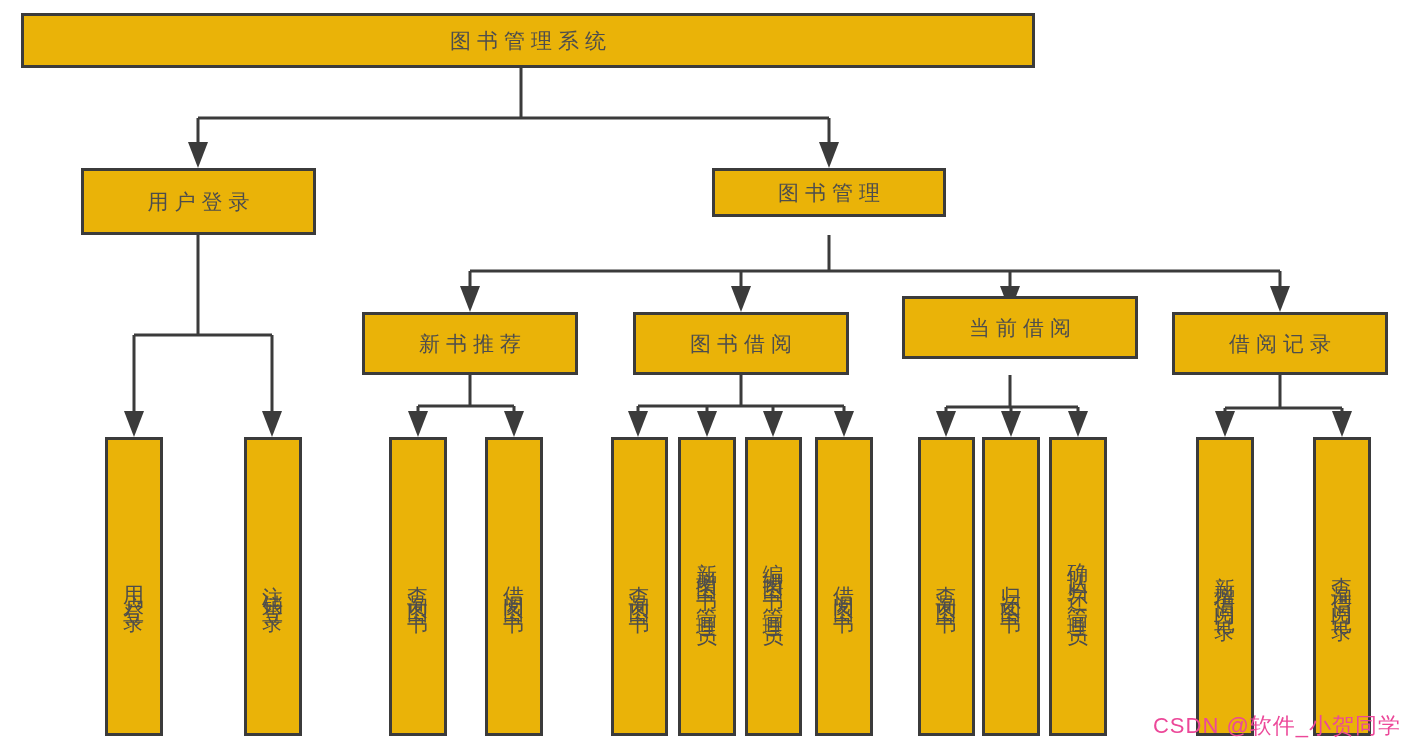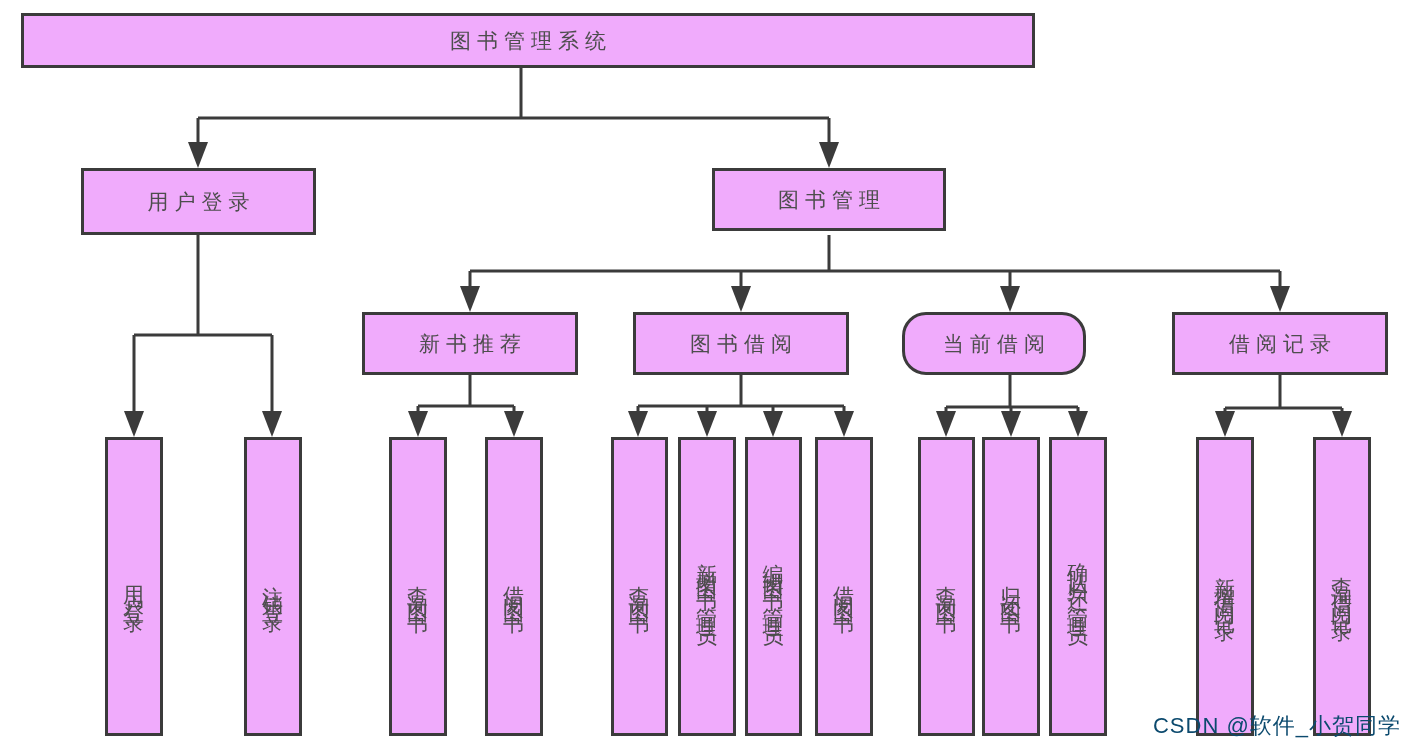--- a/index.html
+++ b/index.html
@@ -7,21 +7,21 @@
     position:relative;
     width:1405px;height:747px;
     background:#fff;
     font-family:"Liberation Sans","DejaVu Sans",sans-serif;
     overflow:hidden;
   }
   #wires{position:absolute;left:0;top:0;width:1405px;height:747px;}
   .box{
     position:absolute;
     box-sizing:border-box;
-    background:#f0abfc;
+    background:#eab308;
     border:3px solid #3b3b3b;
     display:flex;
     align-items:center;
     justify-content:center;
     color:#4d4d4d;
   }
   .h-label{
     font-size:21px;
     letter-spacing:6px;
     padding-left:6px;   
@@ -30,24 +30,24 @@
   .v-label{
     writing-mode:vertical-rl;
     font-size:21px;
     letter-spacing:9px;
     line-height:1;
     white-space:nowrap;
   }
   
   .n-root   {left:21px;  top:13px;  width:1014px; height:55px;}
   .n-login  {left:81px;  top:168px; width:235px;  height:67px;}
-  .n-mgmt   {left:712px; top:168px; width:234px;  height:63px;}
+  .n-mgmt   {left:712px; top:168px; width:234px;  height:49px;}
   .n-rec    {left:362px; top:312px; width:216px;  height:63px;}
   .n-borrow {left:633px; top:312px; width:216px;  height:63px;}
-  .n-cur    {left:902px; top:312px; width:184px;  height:63px;border-radius:24px;}
+  .n-cur    {left:902px; top:296px; width:236px;  height:63px;}
   .n-recds  {left:1172px;top:312px; width:216px;  height:63px;}
   .leaf{top:437px;height:299px;}
   .n-l1{left:105px; width:58px;}
   .n-l2{left:244px; width:58px;}
   .n-r1{left:389px; width:58px;}
   .n-r2{left:485px; width:58px;}
   .n-b1{left:611px; width:57px;}
   .n-b2{left:678px; width:58px;}
   .n-b3{left:745px; width:57px;}
   .n-b4{left:815px; width:58px;}
@@ -55,21 +55,21 @@
   .n-c2{left:982px; width:58px;}
   .n-c3{left:1049px;width:58px;}
   .n-e1{left:1196px;width:58px;}
   .n-e2{left:1313px;width:58px;}
   #watermark{
     position:absolute;
     right:4px;
     bottom:6px;
     font-size:22px;
     letter-spacing:1px;
-    color:#0c4a6e;
+    color:#ec4899;
     white-space:nowrap;
   }
 </style>
 </head>
 <body>
 
 <div id="canvas">
 
   <svg id="wires" viewBox="0 0 1405 747" xmlns="http://www.w3.org/2000/svg">
     <g stroke="#3b3b3b" stroke-width="3" fill="none">

